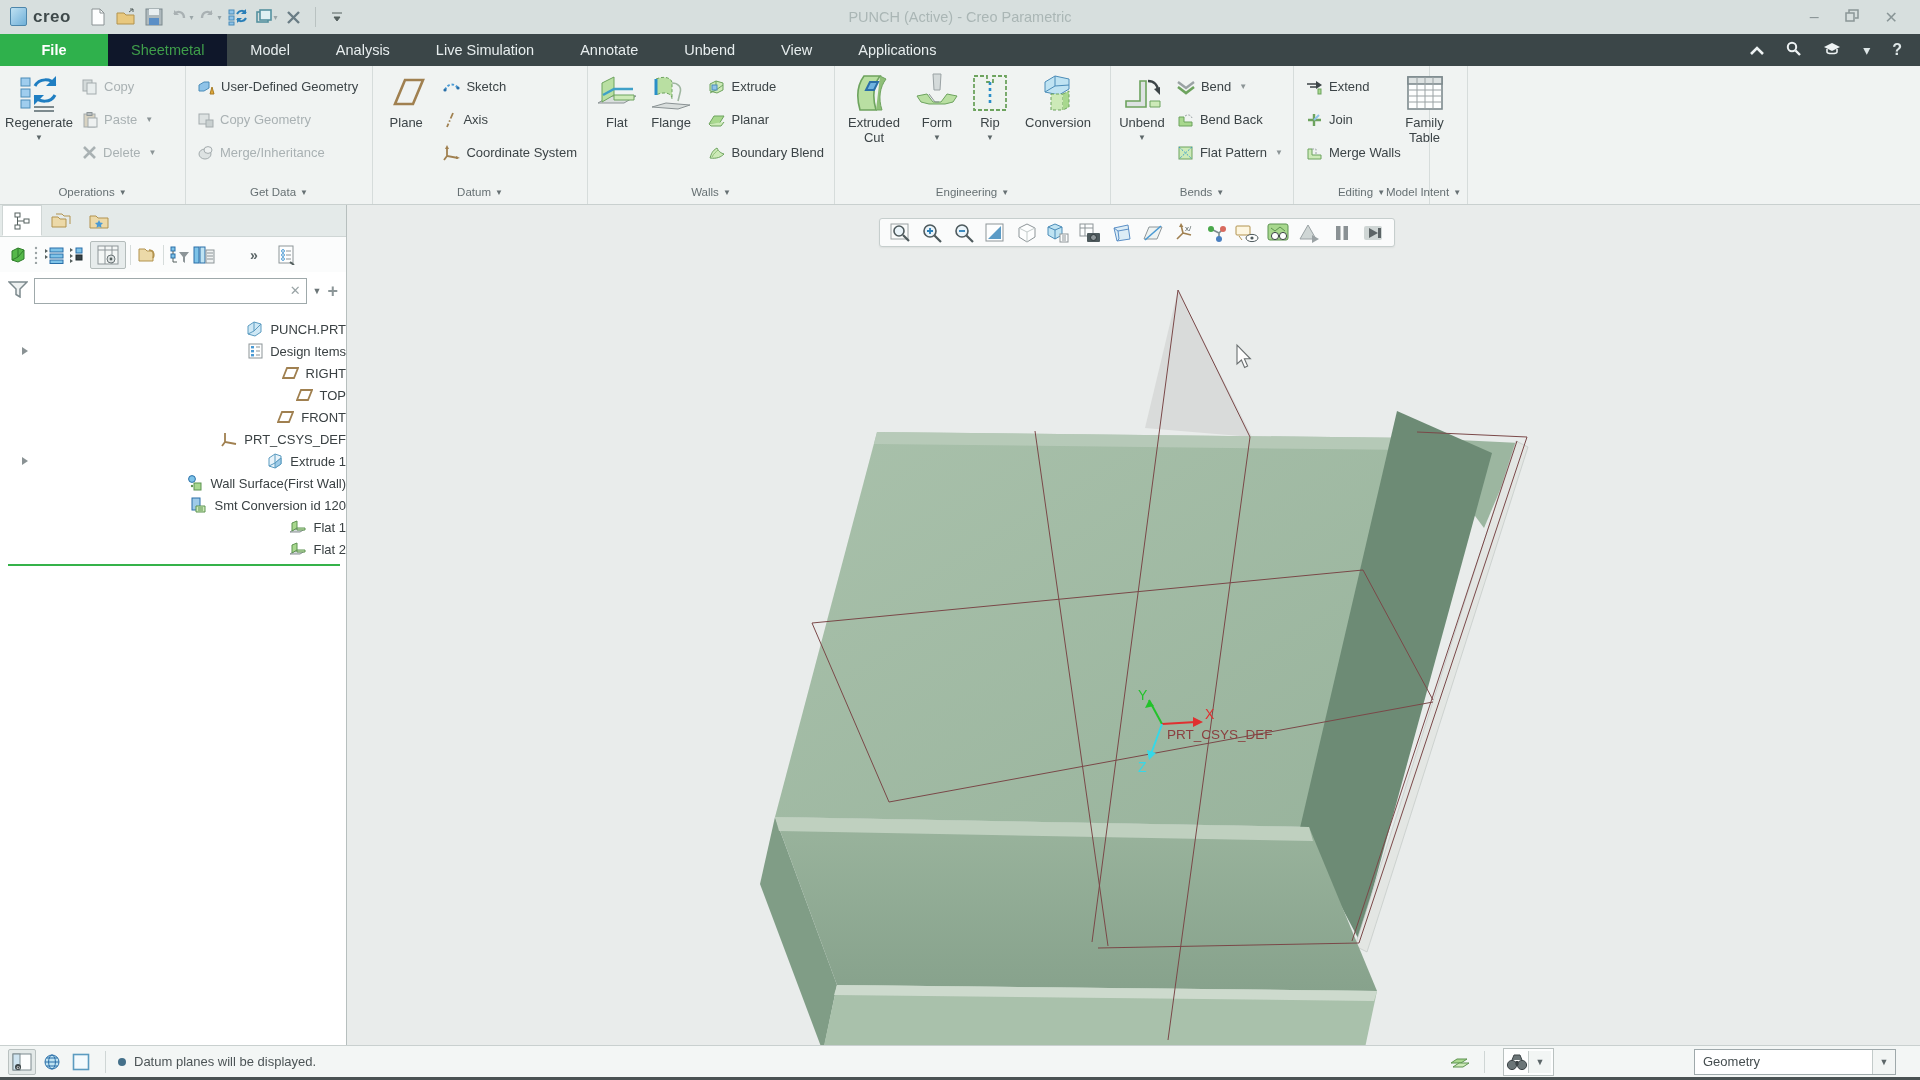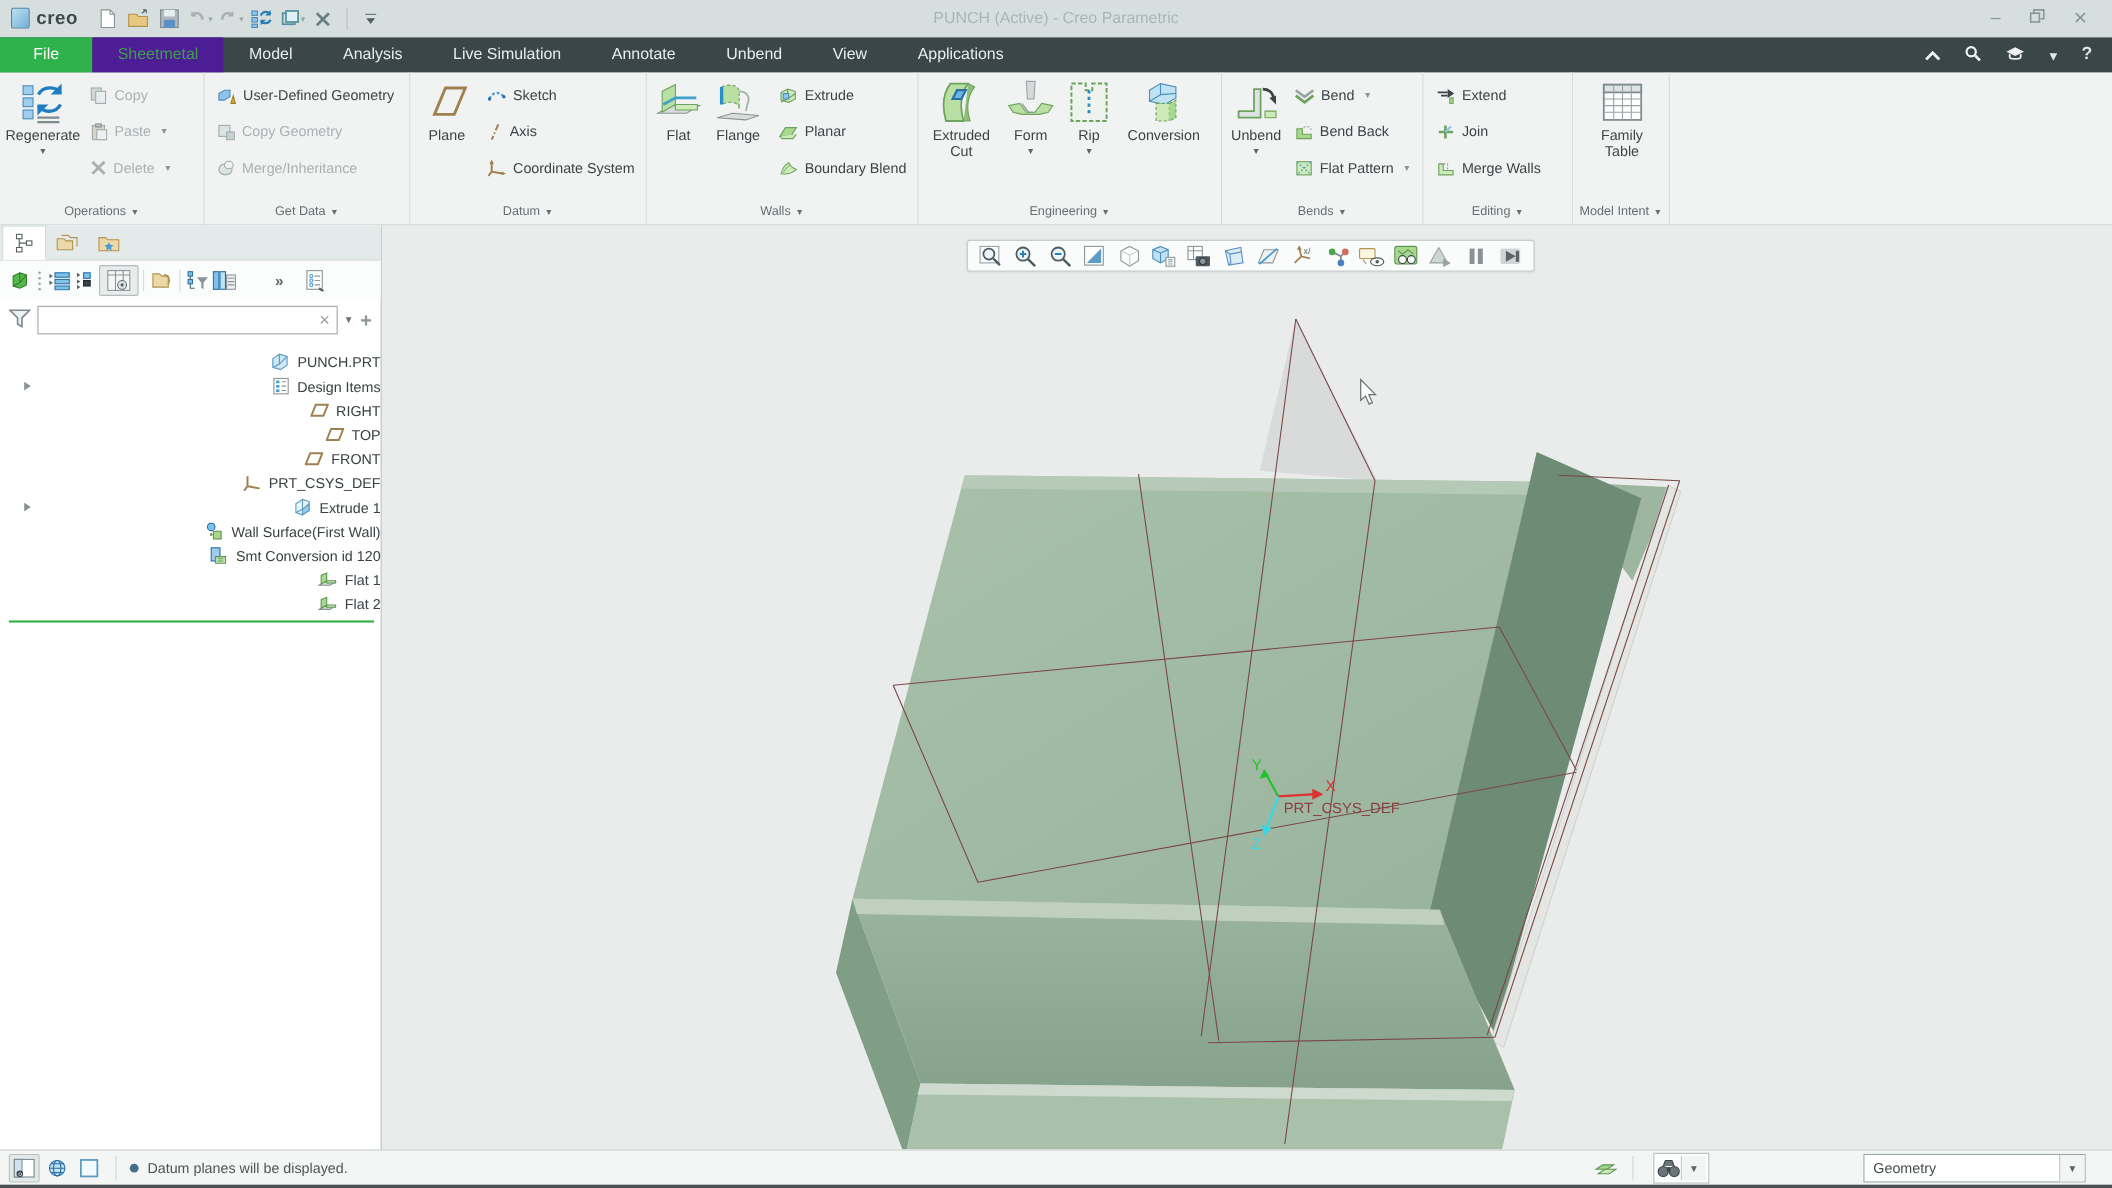--- a/index.html
+++ b/index.html
@@ -18,22 +18,22 @@
            color:#7c898c;font-size:15px;gap:1px;}
   .qat-btn svg{display:block;}
   .qat-dd{font-size:8px;color:#9aa5a7;}
   .qat-sep{width:1px;height:20px;background:#b9c2c1;margin:0 6px;}
   .win-title{position:absolute;left:0;right:0;text-align:center;font-size:14.5px;color:#aab6b5;pointer-events:none;}
   .win-controls{margin-left:auto;display:flex;align-items:center;gap:26px;padding-right:22px;color:#8a9697;}
   
   .tabbar{position:absolute;left:0;top:34px;right:0;height:32px;background:#3b4648;
           display:flex;align-items:stretch;font-size:14.5px;color:#e7edee;}
   .tab{display:flex;align-items:center;padding:0 23px;cursor:default;}
-  .tab-file{background:#2fb14c;color:#fff;min-width:76px;justify-content:center;padding:4px;}
-  .tab-active{background:#4c1d95;color:#3f9e4a;}
+  .tab-file{background:#2fb14c;color:#fff;min-width:76px;justify-content:center;padding:16px;font-weight:bold;}
+  .tab-active{background:#0f172a;color:#3f9e4a;}
   .tabbar-right{margin-left:auto;display:flex;align-items:center;gap:22px;padding-right:18px;color:#dfe7e8;}
   .tabbar-right .ic{font-size:14px;}
   
   .ribbon{position:absolute;left:0;top:66px;right:0;height:139px;background:#f0f3f2;
           border-bottom:1px solid #c9d0cf;box-sizing:border-box;}
   .rgroup{position:absolute;top:0;height:138px;border-right:1px solid #d6dcdb;
           display:flex;flex-direction:column;box-sizing:border-box;}
   .rg-content{flex:1;display:flex;align-items:flex-start;padding:2px 4px 0 6px;gap:4px;}
   .rg-label{height:24px;display:flex;align-items:center;justify-content:center;gap:4px;
             color:#667073;font-size:11.5px;}
@@ -514,21 +514,21 @@
             <span>Merge Walls</span>
           </div>
         </div>
       </div>
       <div class="rg-label">
           <span>Editing</span>
           <span class="dd">▼</span>
         </div>
     </div>
 
-    <div class="rgroup" style="left:1430px;width:88px">
+    <div class="rgroup" style="left:1380px;width:88px">
       <div class="rg-content" style="justify-content:center">
         <div class="bigbtn" style="width:70px">
           <span class="bicon">
               <svg width="40" height="38" viewBox="0 0 40 38">
                 <rect x="3" y="3" width="34" height="32" fill="#fdfefe" stroke="#7d8a8e" stroke-width="1.6"></rect>
                 <rect x="3" y="3" width="34" height="7" fill="#dde2e2" stroke="#7d8a8e" stroke-width="1.6"></rect>
                 <path d="M3 16 h34 M3 22 h34 M3 28 h34 M12 3 v32 M20 3 v32 M28 3 v32" stroke="#9aa2a4"></path>
               </svg>
             </span>
           <span class="blabel">Family

